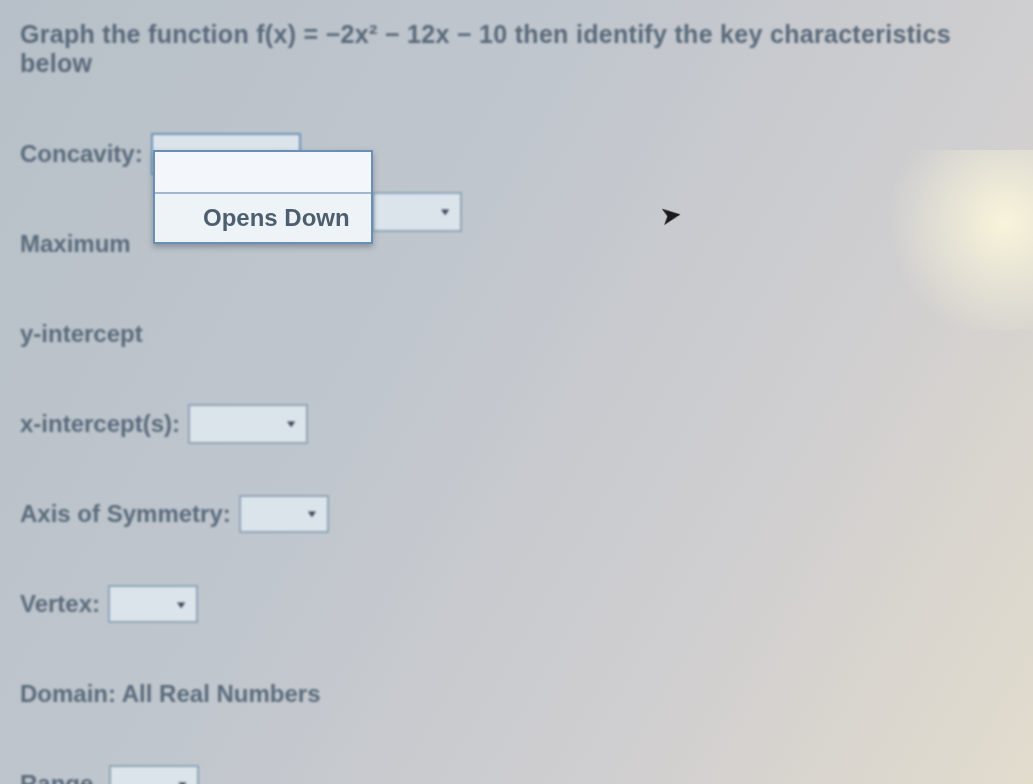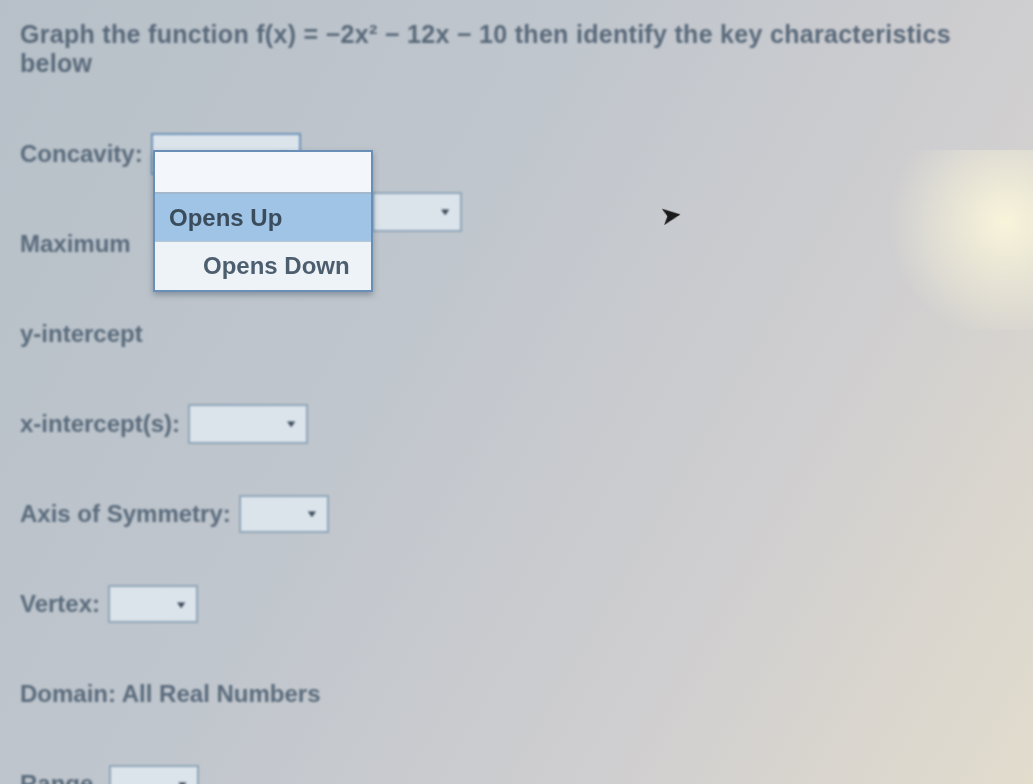--- a/index.html
+++ b/index.html
@@ -177,18 +177,17 @@
   </div>
 
 </div>
 
 <div class="maxrow-select">
   <span class="chev">▼</span>
 </div>
 
 <div class="dropdown">
   <div class="blankopt"></div>
-  <div class="opt highlight">Opens Up</div>
   <div class="opt">Opens Down</div>
 </div>
 
 <div class="cursor">➤</div>
 <div class="glare"></div>
 
 </body></html>

